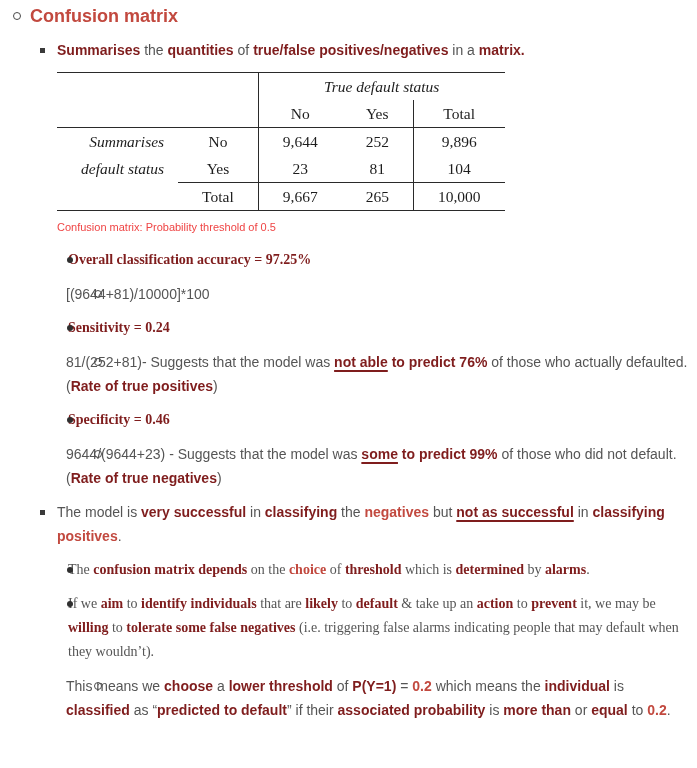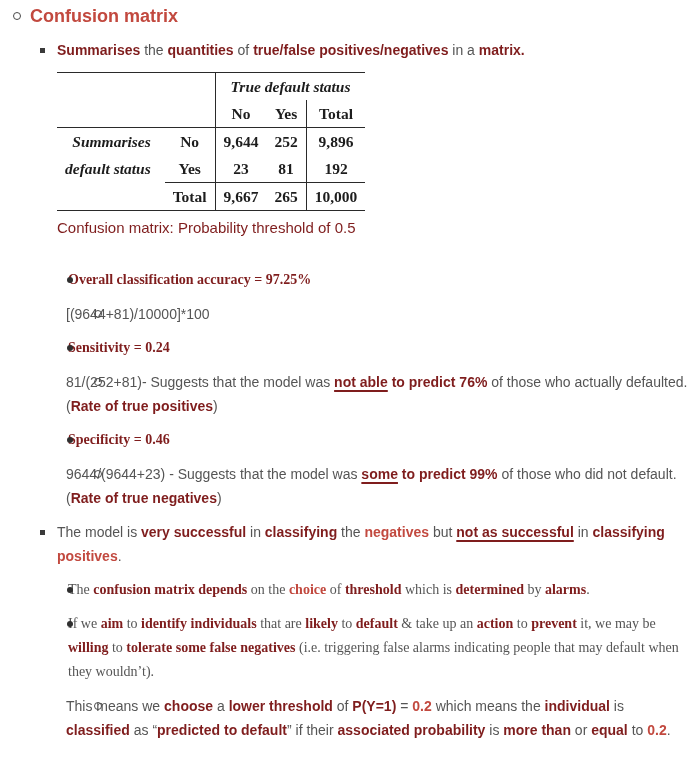--- a/index.html
+++ b/index.html
@@ -33,32 +33,32 @@
   .seg-u{text-decoration:underline;text-decoration-thickness:1.5px;text-underline-offset:3px;}
   .item.heading .txt{font-size:18px;}
 
   
   .table-wrap{margin:2px 0 8px 57px;}
   table.cm{
     border-collapse:collapse;
     font-family:"Liberation Serif","DejaVu Serif",serif;
     font-size:15.5px;color:#1d1d1d;
   }
-  table.cm td{padding:1px 8px;text-align:center;height:25px;white-space:nowrap;font-weight:bold;}
+  table.cm td{padding:1px 24px;text-align:center;height:25px;white-space:nowrap;}
   td.toprule{border-top:1.6px solid #2a2a2a;}
   td.midrule{border-bottom:1.6px solid #2a2a2a;}
   td.botrule{border-bottom:1.6px solid #2a2a2a;}
   td.cline{border-top:1.4px solid #2a2a2a;}
   td.vlineA{border-right:1.4px solid #2a2a2a;}
   td.vlineB{border-left:1.4px solid #2a2a2a;}
   .it{font-style:italic;}
   .rowlabel{text-align:right !important;padding-right:14px !important;}
 
   .caption{
-    margin:0 0 32px 57px;font-size:15px;line-height:17px;color:#7f1d1d;
+    margin:0 0 12px 57px;font-size:11px;line-height:17px;color:#ef4444;
   }
 </style>
 </head>
 <body>
 
 <div class="canvas">
   <div id="notes-list">
       <div class="item lvl1 heading">
         <span class="bullet circle-open"></span>
         <span class="txt"><span class="seg-b seg-red">Confusion matrix</span></span>
@@ -85,21 +85,21 @@
         <td class="vlineA">No</td>
         <td>9,644</td>
         <td>252</td>
         <td class="vlineB">9,896</td>
       </tr>
       <tr>
         <td class="it rowlabel">default status</td>
         <td class="vlineA">Yes</td>
         <td>23</td>
         <td>81</td>
-        <td class="vlineB">192</td>
+        <td class="vlineB">104</td>
       </tr>
       <tr>
         <td class="botrule"></td>
         <td class="cline botrule vlineA">Total</td>
         <td class="cline botrule">9,667</td>
         <td class="cline botrule">265</td>
         <td class="cline botrule vlineB">10,000</td>
       </tr>
     </tbody>
         </table>

